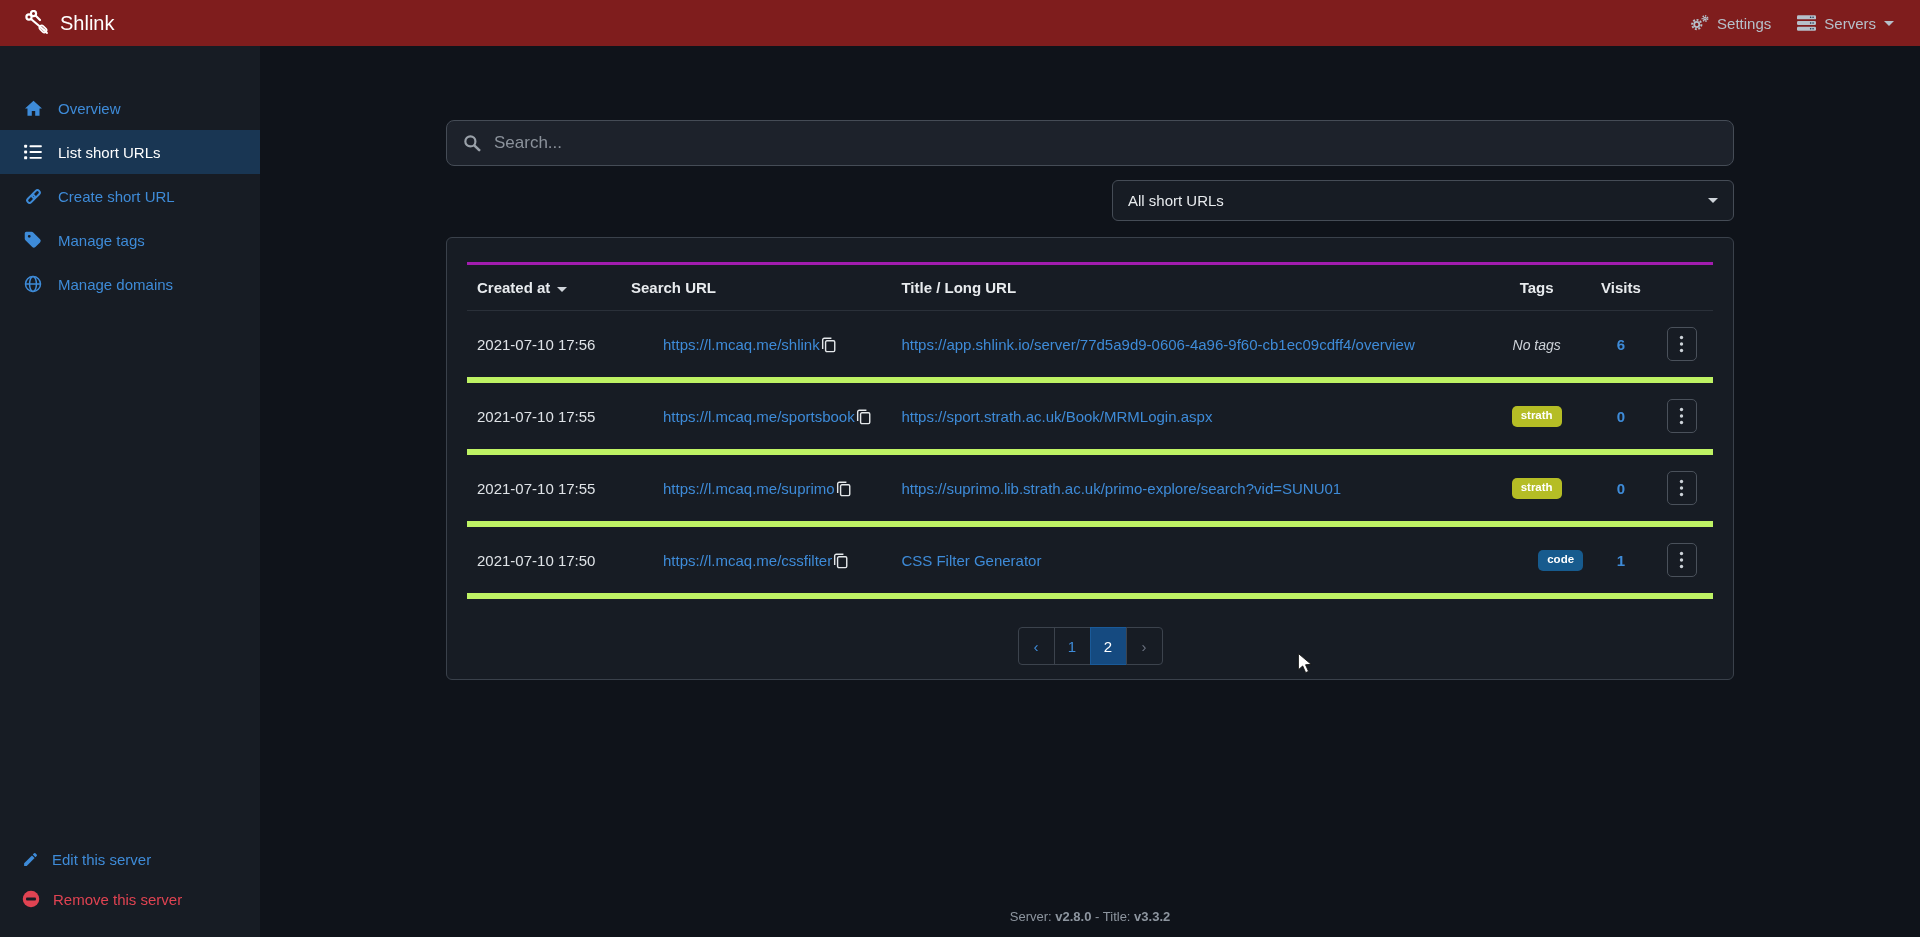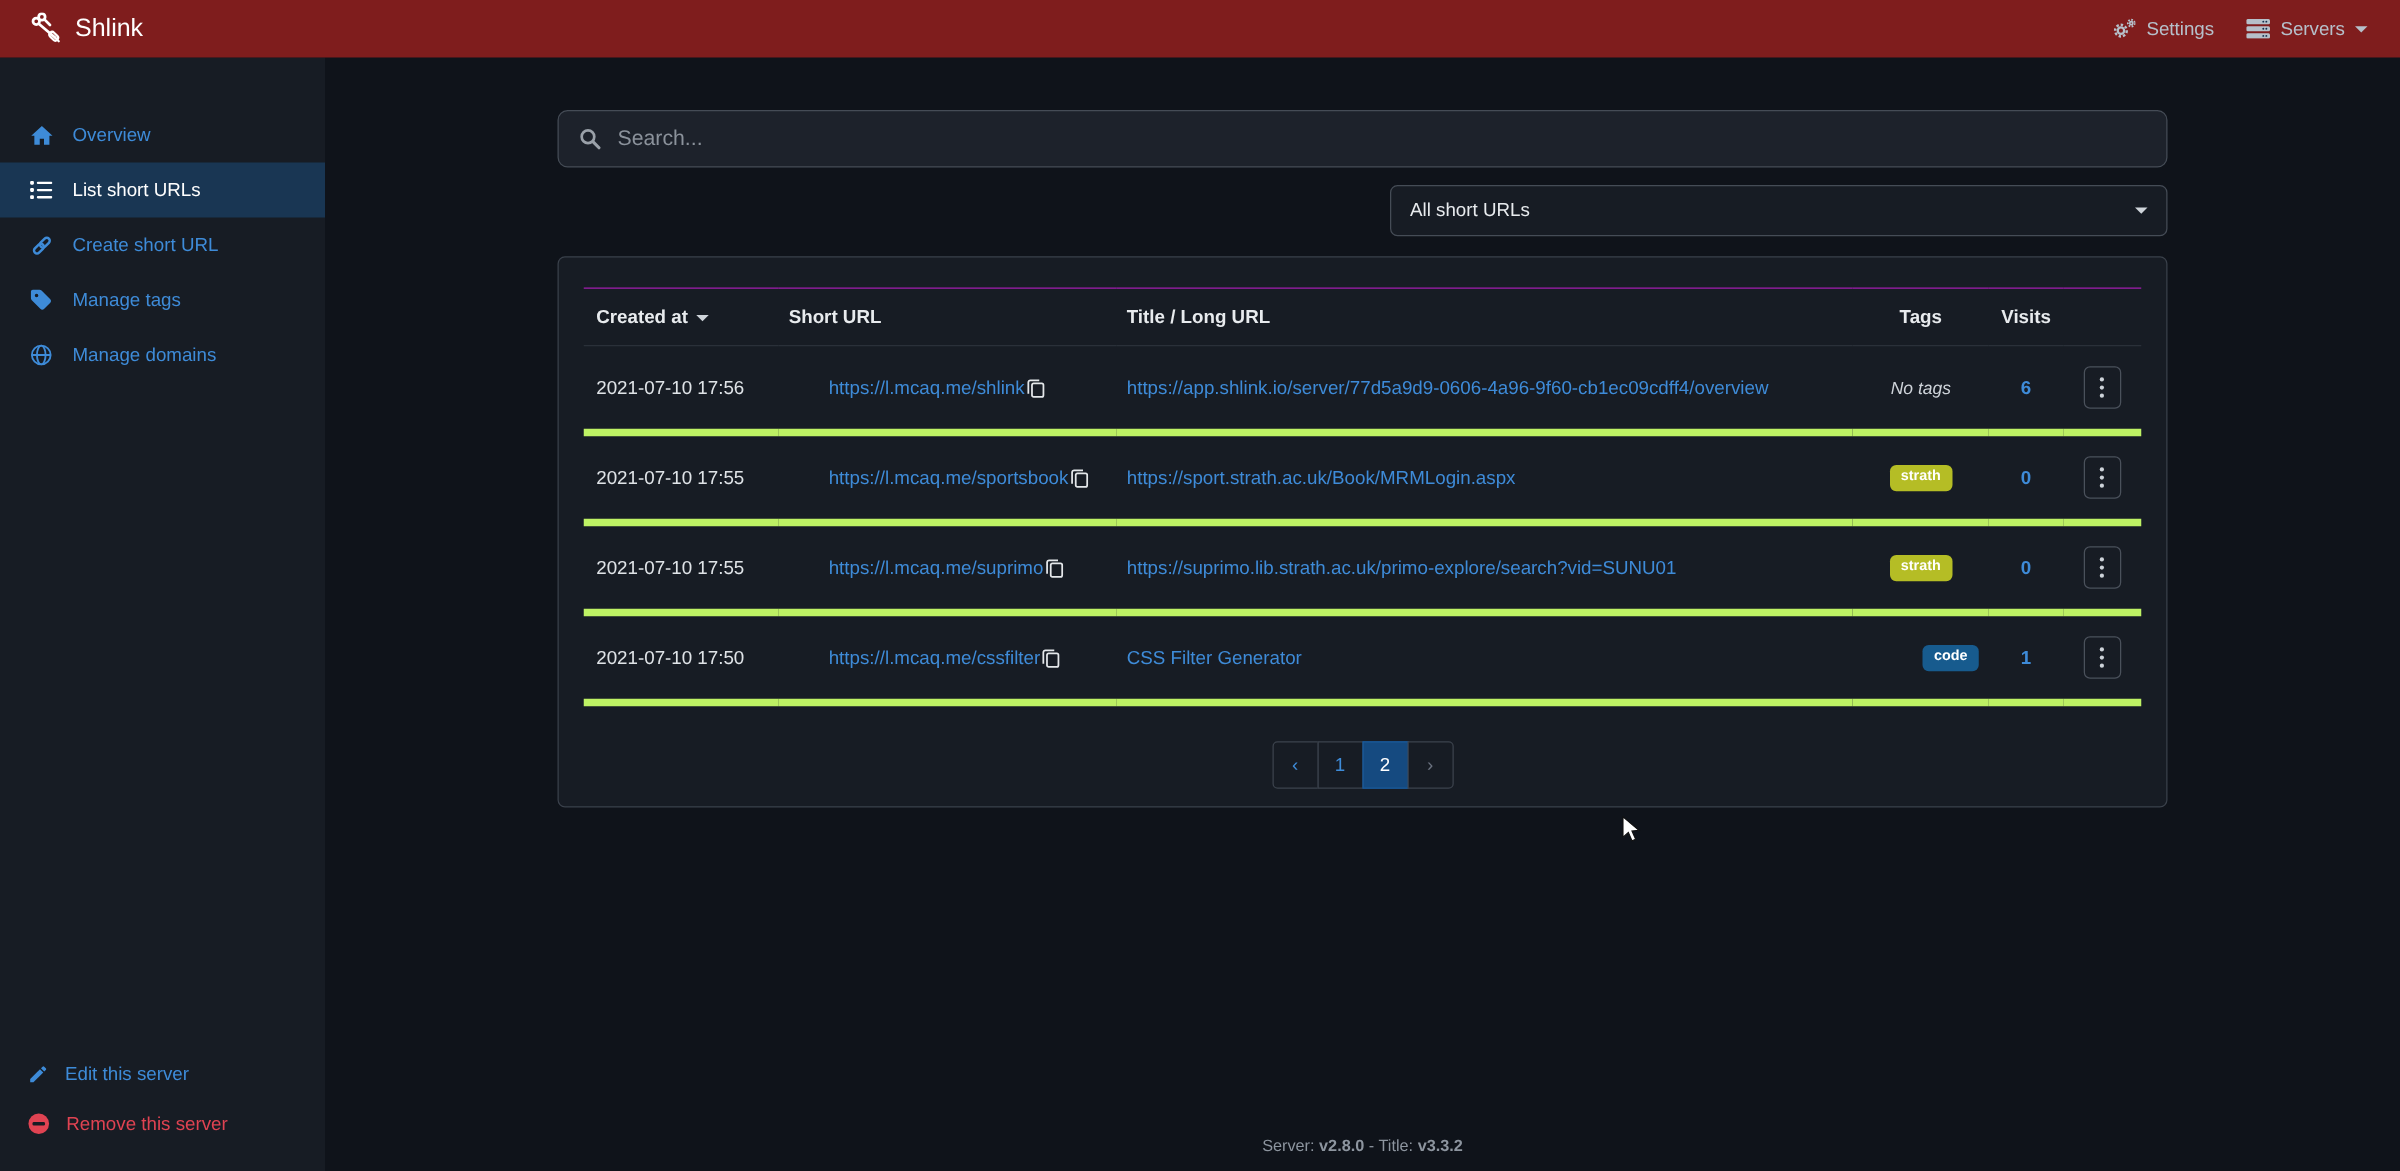--- a/index.html
+++ b/index.html
@@ -43,42 +43,42 @@
   .server-link { display:flex; align-items:center; gap:13px; padding:11px 22px; font-size:15px; cursor:pointer; }
   .server-link.edit { color:#3e8bd8; }
   .server-link.remove { color:#e04352; }
 
   
   .main { position:absolute; top:46px; left:260px; right:0; bottom:0; }
   .container { width:1288px; margin:0 auto; padding-top:42px; }
 
   .search-box {
     height:46px; border:1px solid #454c56; border-radius:8px; background:#1d222b;
-    display:flex; align-items:center; padding:0 16px; gap:13px;
+    display:flex; align-items:center; padding:0 16px; gap:13px;margin-top:32px;
   }
   .search-box input {
     background:transparent; border:none; outline:none; color:#dfe3e7; font-size:17px; flex:1;
     font-family:"Liberation Sans", sans-serif;
   }
   .search-box input::placeholder { color:#8b929b; }
 
   .filter-row { display:flex; justify-content:flex-end; margin-top:14px; }
   .select {
     width:622px; height:41px; border:1px solid #454c56; border-radius:6px; background:#171c24;
     display:flex; align-items:center; justify-content:space-between; padding:0 15px;
     font-size:15px; color:#e8ebee; cursor:pointer;
   }
 
   
   .card {
     margin-top:16px; background:#171c24; border:1px solid #3a414b; border-radius:6px;
     padding:24px 20px 14px;
   }
   table { width:100%; border-collapse:collapse; font-size:15px; }
-  thead tr { border-top:1px solid #a21caf; border-bottom:1px solid #2a3039; }
+  thead tr { border-top:3px solid #a21caf; border-bottom:1px solid #2a3039; }
   tbody tr { border-bottom:6px solid #bef264; }
   th { text-align:left; font-weight:bold; color:#e8ebee; padding:14px 8px; white-space:nowrap; }
   td { padding:16px 8px; white-space:nowrap; }
   th.c-date, td.c-date { padding-left:10px; }
   th.c-tags, td.c-tags, th.c-visits, td.c-visits, td.c-menu { text-align:center; }
   .sort-caret {
     width:0; height:0; border-left:5px solid transparent; border-right:5px solid transparent;
     border-top:5px solid #cfd4da; display:inline-block; margin-left:7px; vertical-align:middle;
   }
   .link { color:#3e8bd8; font-size:15px; }
@@ -275,21 +275,21 @@
             <col style="width:595px">
           <col style="width:97px">
             <col style="width:60px">
             <col style="width:64px">
         </colgroup>
         <thead>
           <tr>
             <th class="c-date">
               <span>Created at</span><span class="sort-caret"></span>
             </th>
-            <th>Short URL</th>
+            <th>Search URL</th>
             <th>Title / Long URL</th>
             <th class="c-tags">Tags</th>
             <th class="c-visits">Visits</th>
             <th></th>
           </tr>
         </thead>
         <tbody>
 
           <tr>
             <td class="c-date">2021-07-10 17:56</td>

